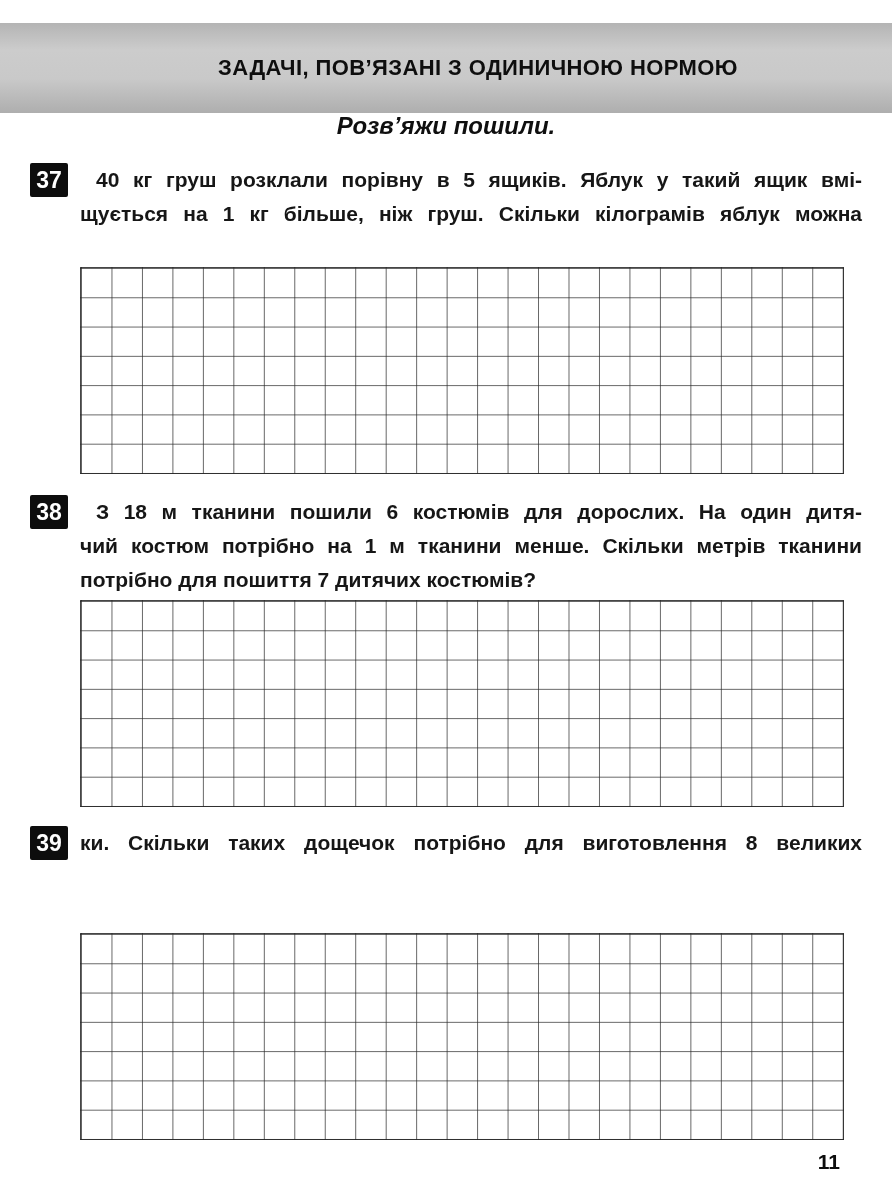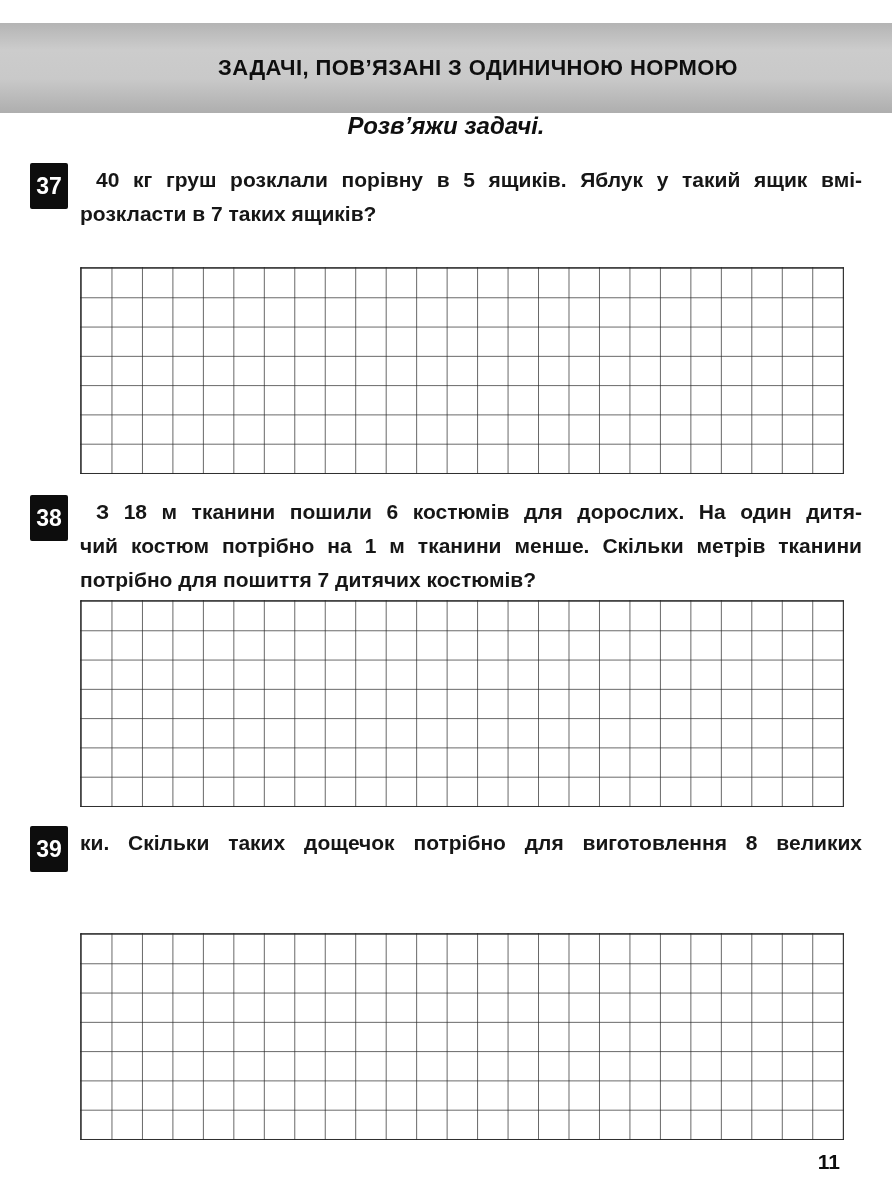--- a/index.html
+++ b/index.html
@@ -23,21 +23,21 @@
   }
 
   .subtitle {
     position:absolute; top:112px; left:0; width:892px;
     text-align:center;
     font-size:24px; font-weight:bold; font-style:italic; color:#0f0f0f;
   }
 
   
   .badge {
-    position:absolute; left:30px; width:38px; height:46px;
+    position:absolute; left:30px; width:38px; height:34px;
     background:#0d0d0d; color:#ffffff;
     font-size:23px; font-weight:bold;
     display:flex; align-items:center; justify-content:center;
     border-radius:2px;
   }
   .textblock {
     position:absolute; left:80px; width:782px;
     font-size:21px; font-weight:bold; line-height:34px; color:#161616;
   }
   .line { min-height:34px; }
@@ -66,26 +66,26 @@
     font-size:21px; font-weight:bold; color:#0d0d0d;text-align:center;
   }
 </style>
 </head>
 <body>
 
 <div class="band">
   <span class="title">ЗАДАЧІ, ПОВ’ЯЗАНІ З ОДИНИЧНОЮ НОРМОЮ</span>
 </div>
 
-<div class="subtitle">Розв’яжи задачі.</div>
+<div class="subtitle">Розв’яжи пошили.</div>
 
 <div class="badge badge-37">37</div>
 <div class="textblock text-37">
   <div class="line fill first">40 кг груш розклали порівну в 5 ящиків. Яблук у такий ящик вмі-</div>
-  <div class="line">розкласти в 7 таких ящиків?</div>
+  <div class="line fill">щується на 1 кг більше, ніж груш. Скільки кілограмів яблук можна</div>
 </div>
 <div class="grid grid-1" style="background-size: 30.48px 29.2857px;"></div>
 
 <div class="badge badge-38">38</div>
 <div class="textblock text-38">
   <div class="line fill first">З 18 м тканини пошили 6 костюмів для дорослих. На один дитя-</div>
   <div class="line fill">чий костюм потрібно на 1 м тканини менше. Скільки метрів тканини</div>
   <div class="line">потрібно для пошиття 7 дитячих костюмів?</div>
 </div>
 <div class="grid grid-2" style="background-size: 30.48px 29.2857px;"></div>

